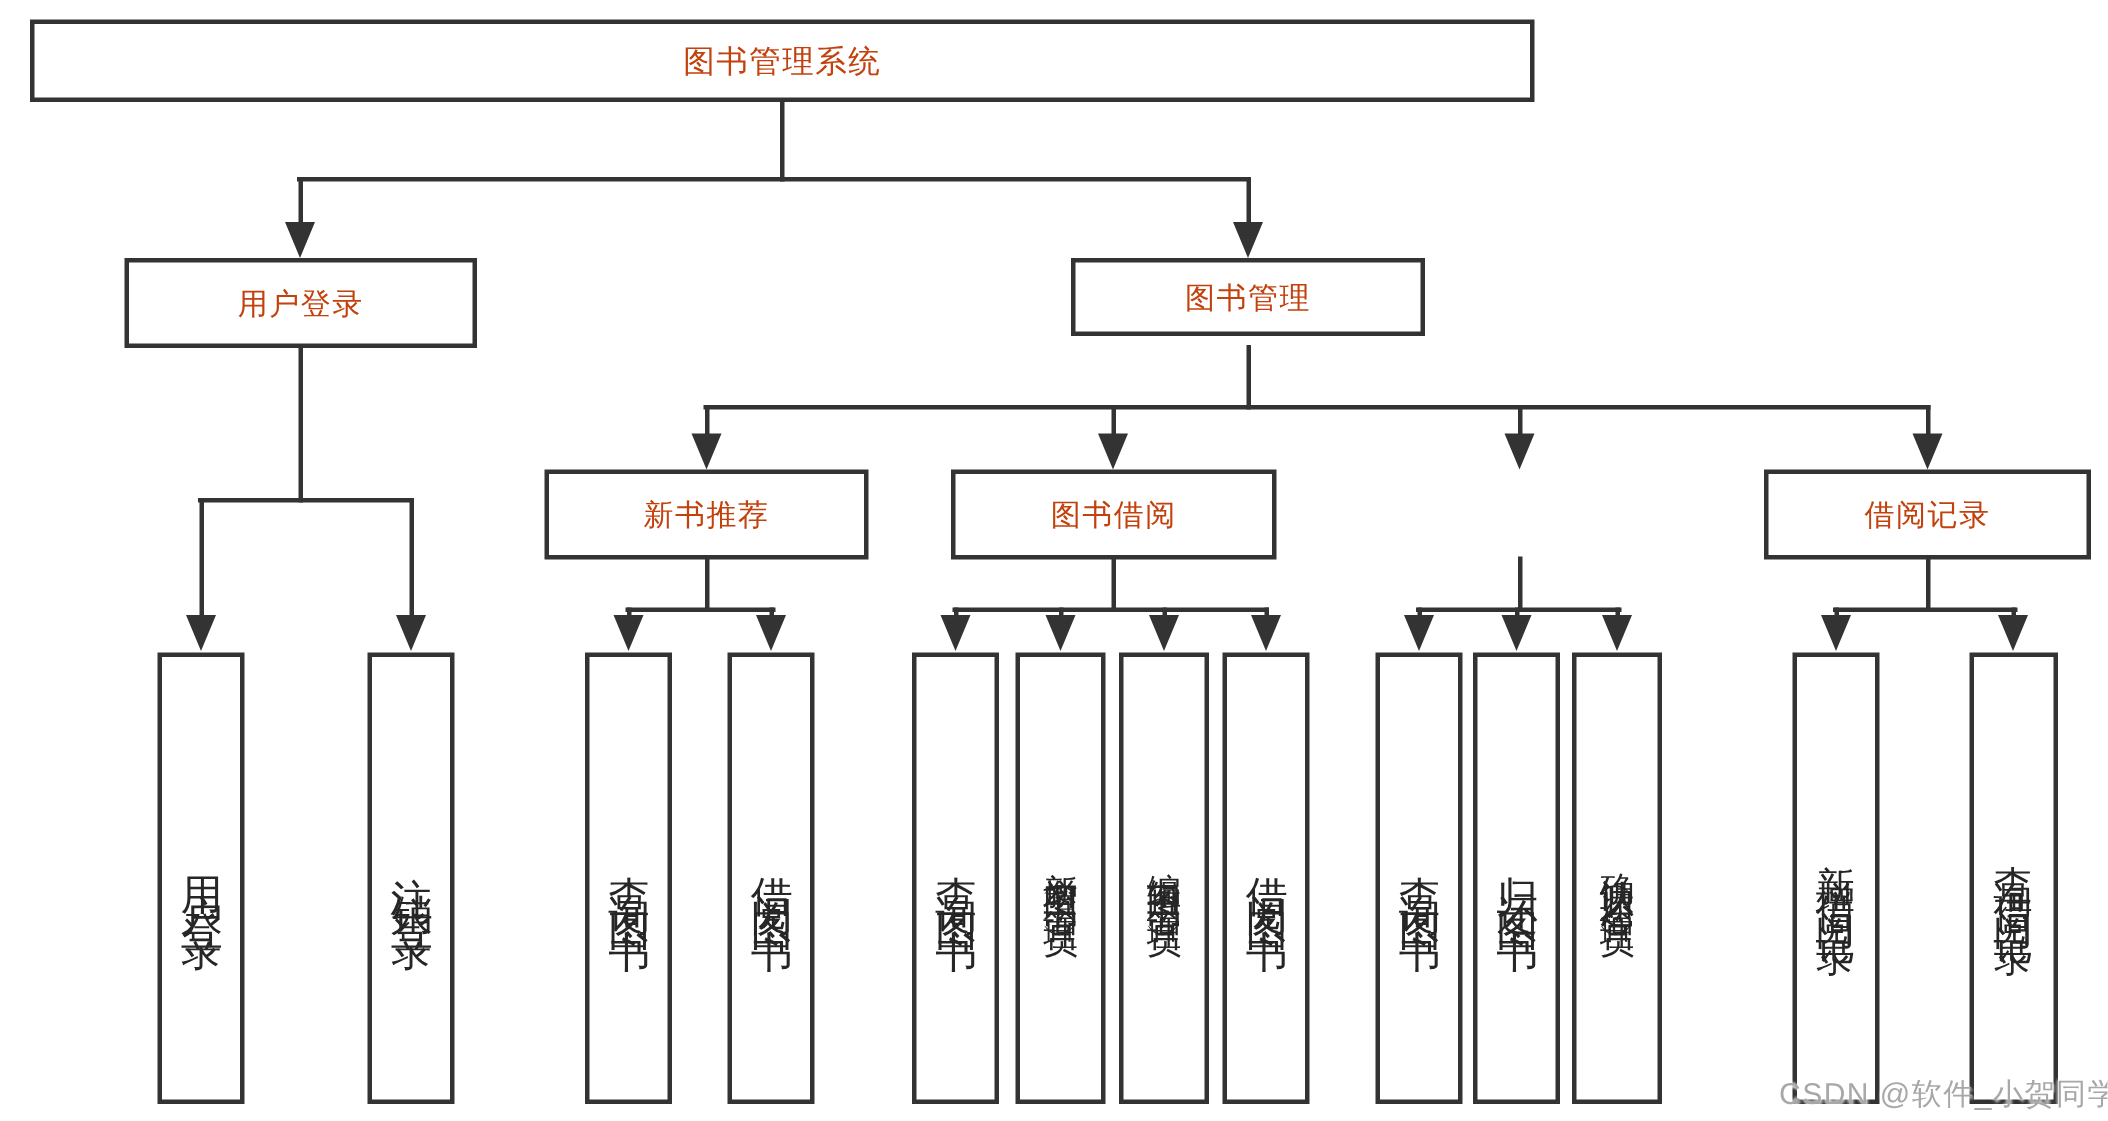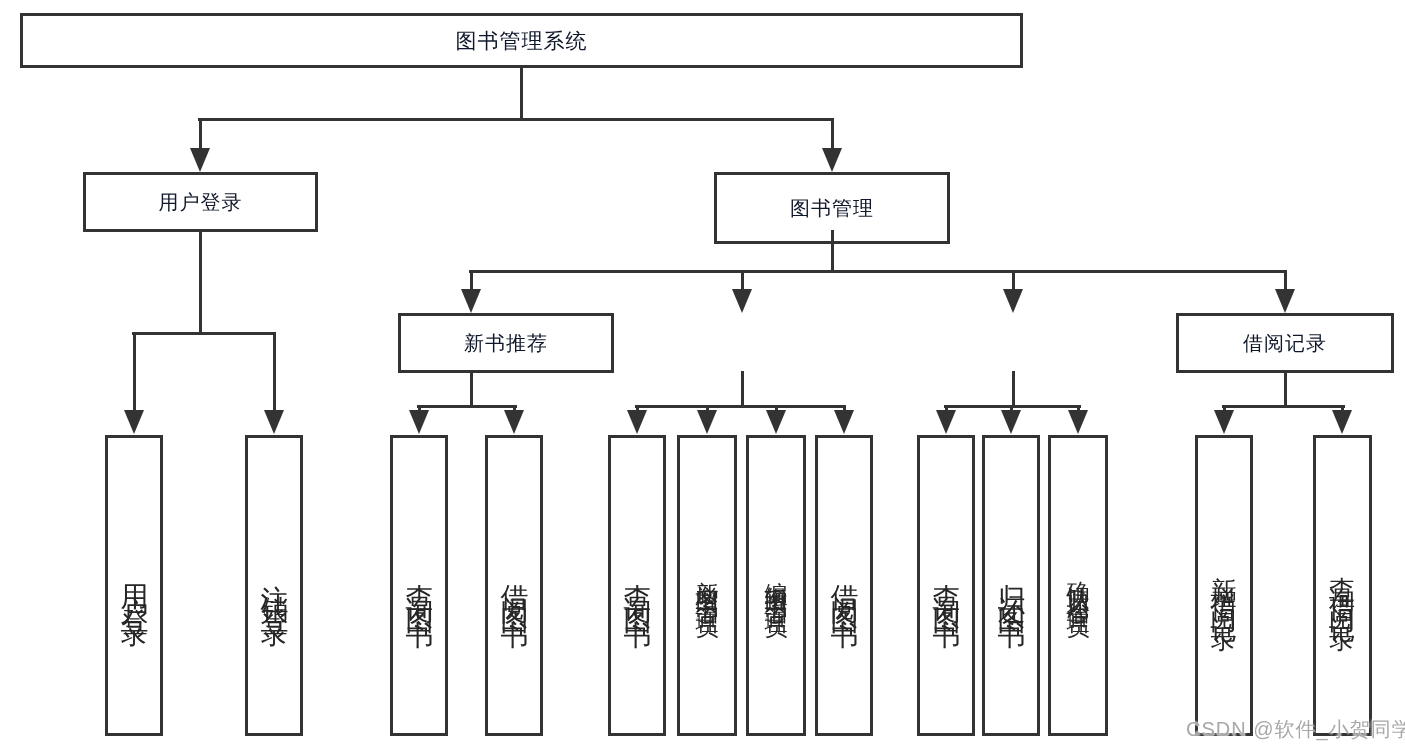--- a/index.html
+++ b/index.html
@@ -17,21 +17,21 @@
   }
   .hnode {
     position: absolute;
     border: 3px solid #333333;
     background: #ffffff;
     display: flex;
     align-items: center;
     justify-content: center;
     font-size: 20px;
     letter-spacing: 1px;
-    color: #0f172a;
+    color: #c2410c;
   }
   .hnode.root { font-size: 21px; }
   .leaf {
     position: absolute;
     border: 3px solid #333333;
     background: #ffffff;
     display: flex;
     align-items: center;
     justify-content: center;
     color: #262626;
@@ -69,23 +69,24 @@
   }
 </style>
 </head>
 <body>
 
 <div id="diagram">
 
   <div class="hnode root" style="left:20px; top:13px; width:1003px; height:55px;">图书管理系统</div>
 
   <div class="hnode" style="left:83px; top:172px; width:235px; height:60px;">用户登录</div>
-  <div class="hnode" style="left:714px; top:172px; width:236px; height:72px;">图书管理</div>
+  <div class="hnode" style="left:714px; top:172px; width:236px; height:52px;">图书管理</div>
 
-  <div class="hnode" style="left:363px; top:313px; width:216px; height:60px;margin-left:35px;">新书推荐</div>
+  <div class="hnode" style="left:363px; top:313px; width:216px; height:60px;">新书推荐</div>
+  <div class="hnode" style="left:634px; top:313px; width:217px; height:60px;">图书借阅</div>
   <div class="hnode" style="left:1176px; top:313px; width:218px; height:60px;">借阅记录</div>
 
   <div class="leaf" style="left:105px; top:435px; width:58px; height:301px;">
     <span class="vshort">用户登录</span>
   </div>
   <div class="leaf" style="left:245px; top:435px; width:58px; height:301px;">
     <span class="vshort">注销登录</span>
   </div>
 
   <div class="leaf" style="left:390px; top:435px; width:58px; height:301px;">

